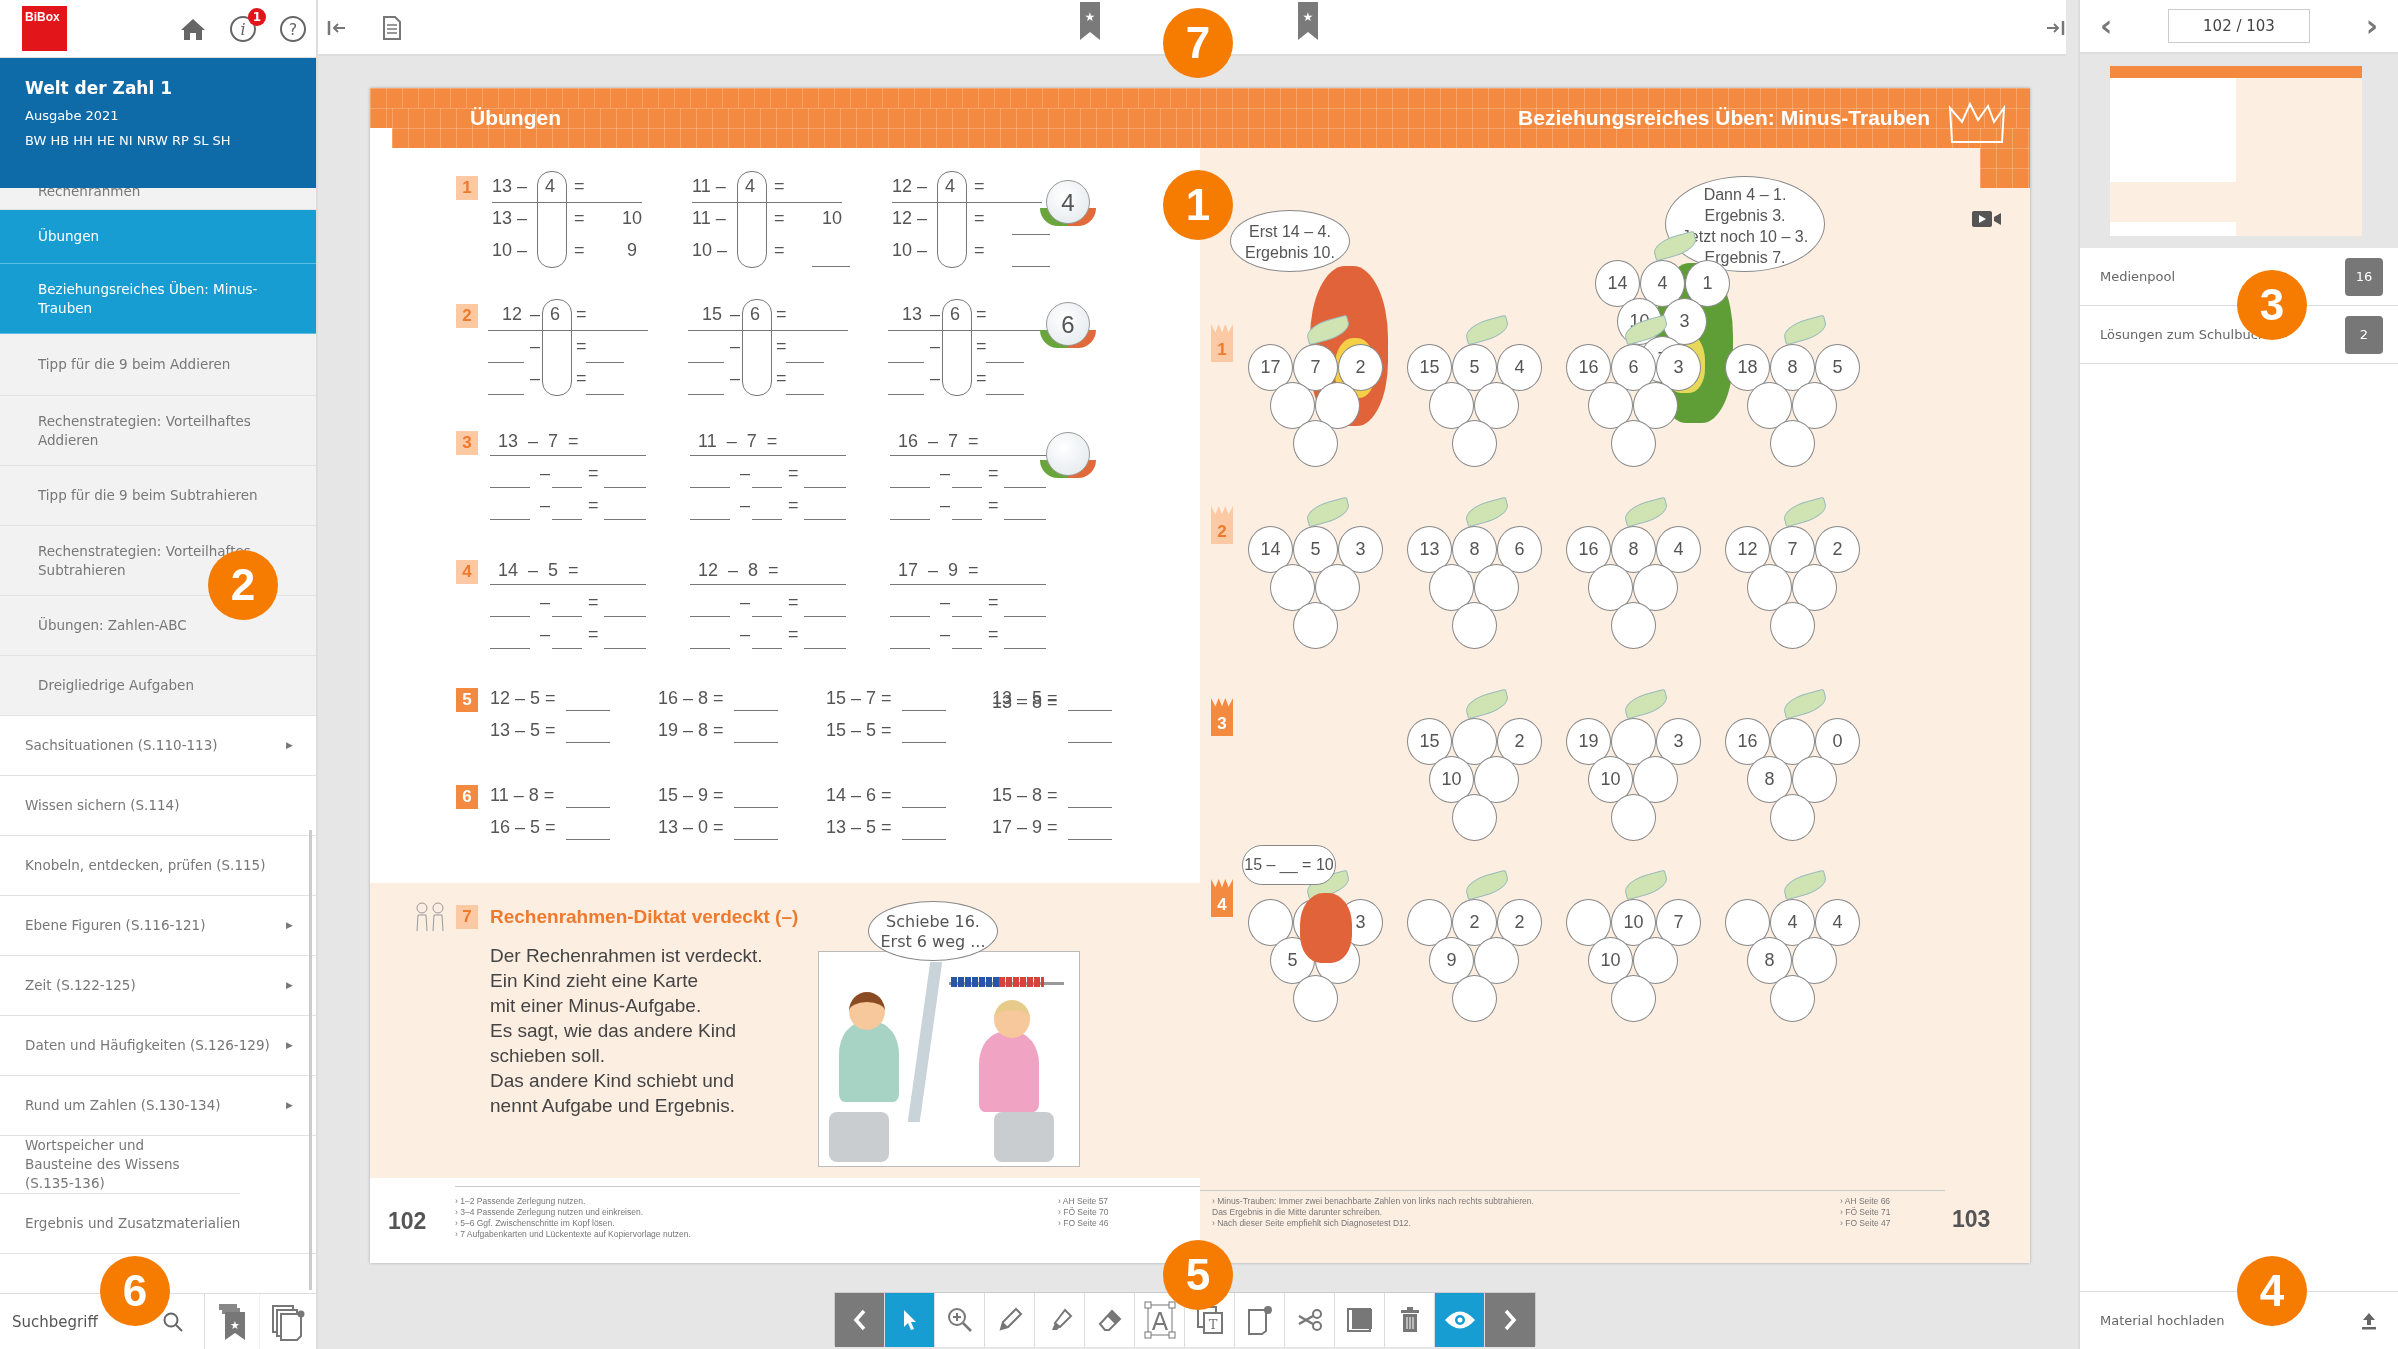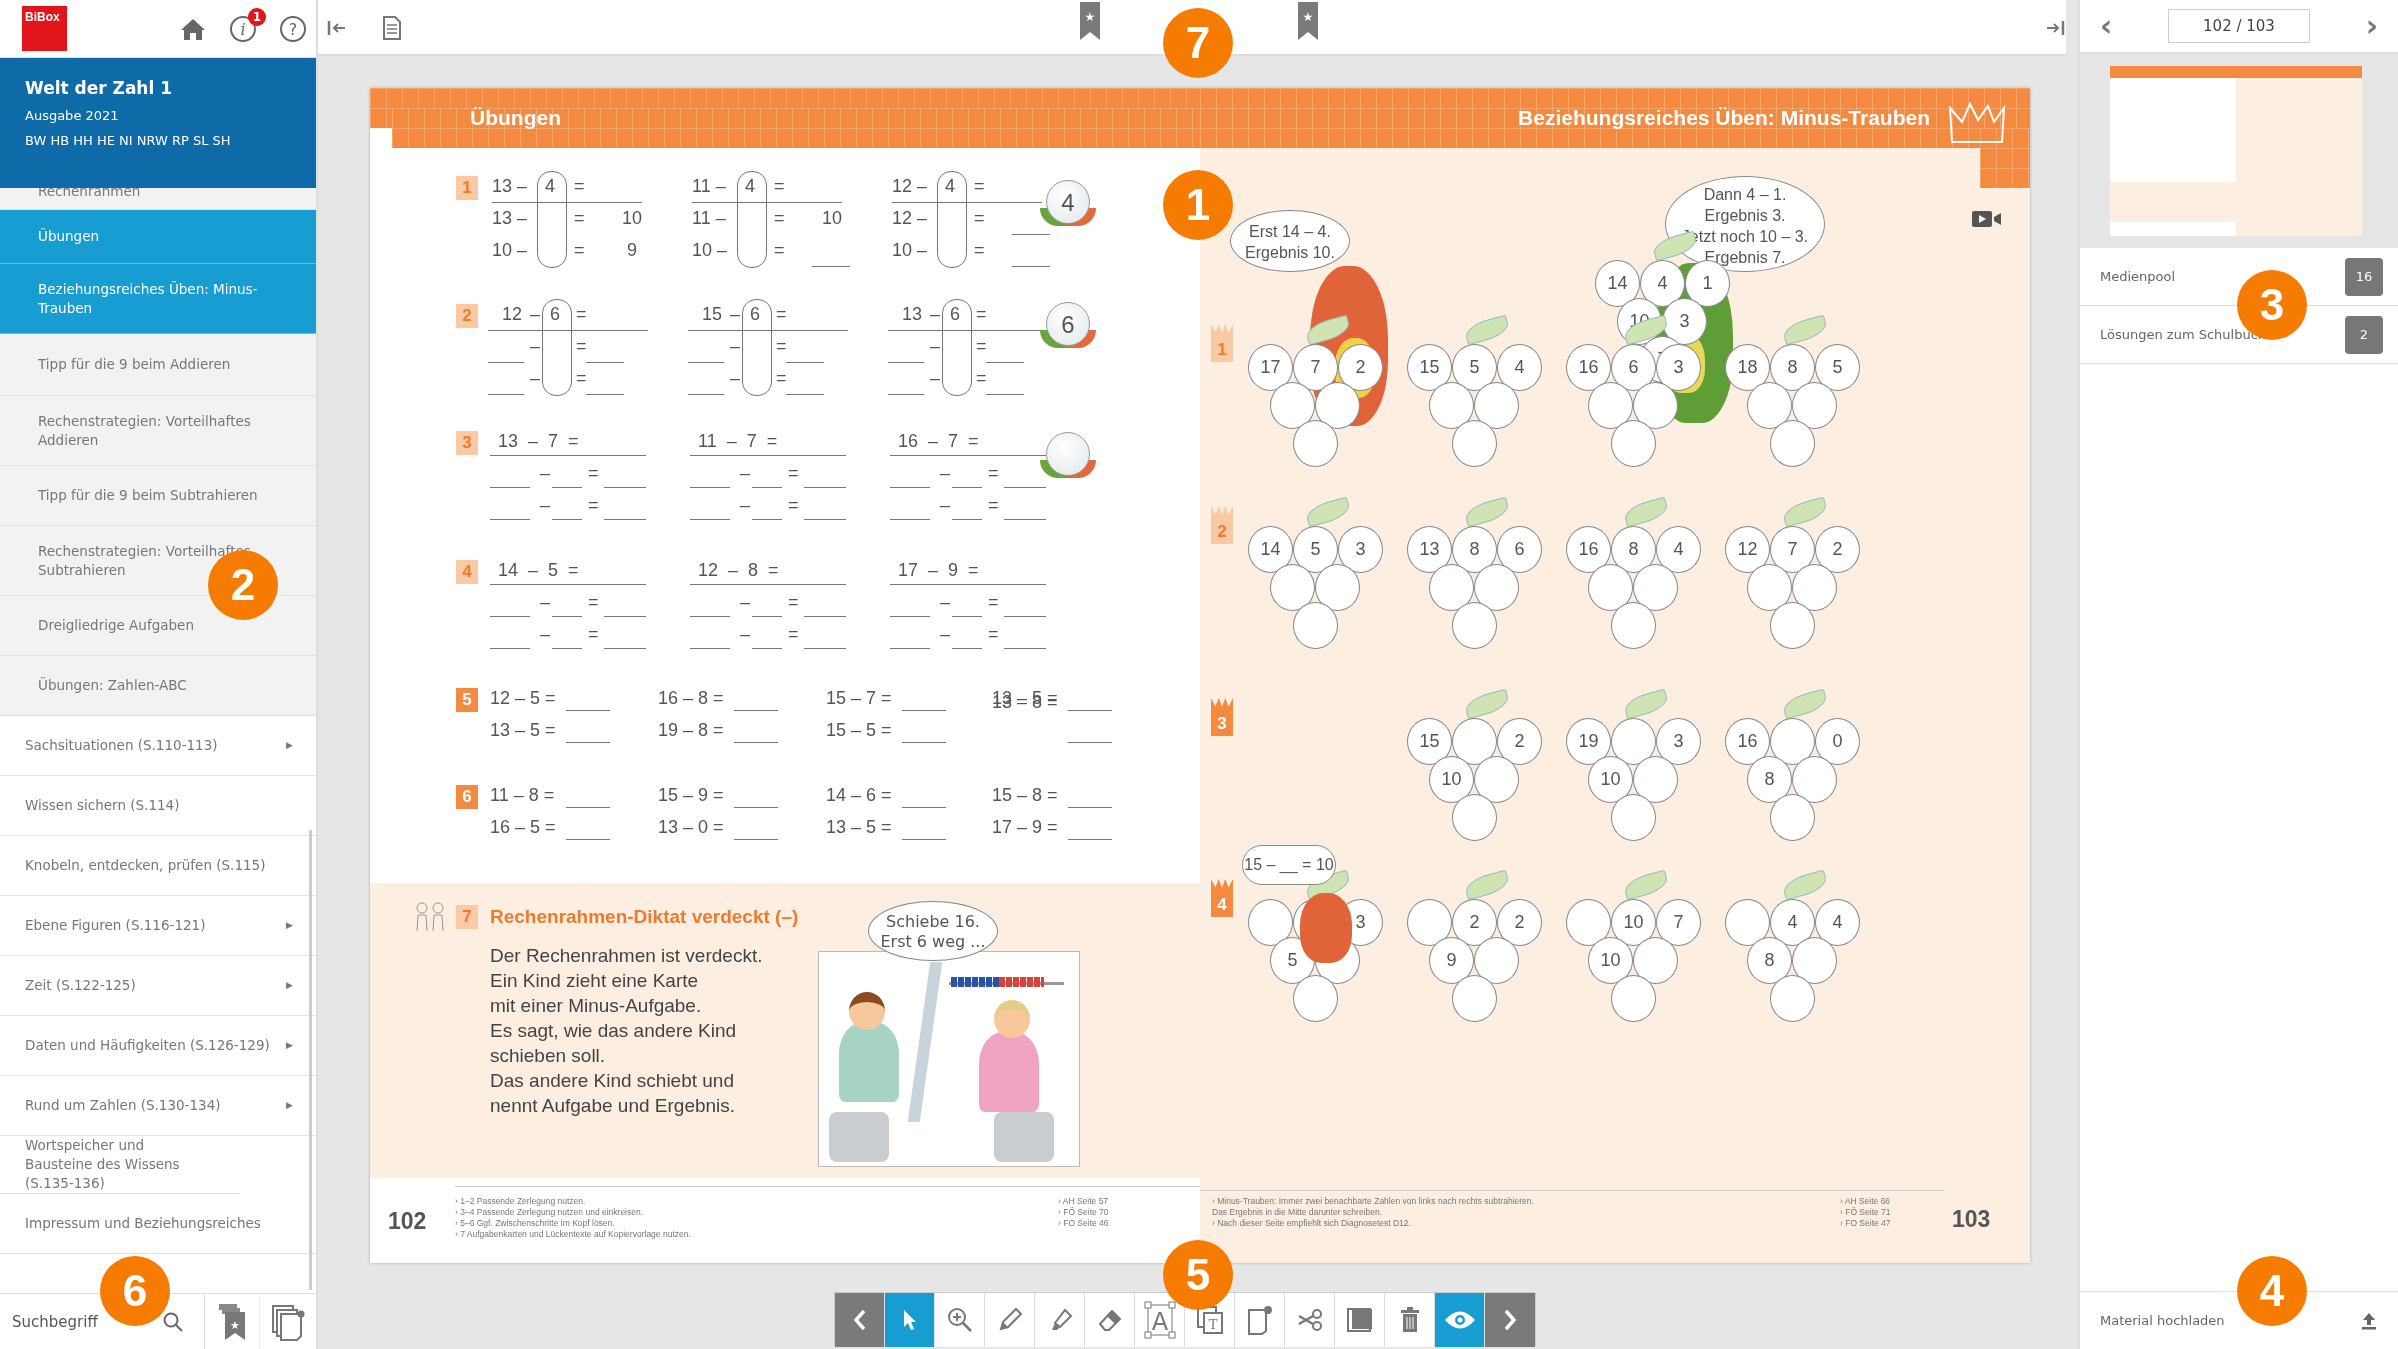--- a/index.html
+++ b/index.html
@@ -127,24 +127,24 @@
       <div class="toc-sub" style="height:70px">
           <span>Rechenstrategien: Vorteilhaftes Addieren</span>
         </div>
       <div class="toc-sub" style="height:60px">
           <span>Tipp für die 9 beim Subtrahieren</span>
         </div>
       <div class="toc-sub" style="height:70px">
           <span>Rechenstrategien: Vorteilhaftes Subtrahieren</span>
         </div>
       <div class="toc-sub" style="height:60px">
+          <span>Übungen: Zahlen-ABC</span>
+        </div>
+      <div class="toc-sub" style="height:60px">
           <span>Dreigliedrige Aufgaben</span>
-        </div>
-      <div class="toc-sub" style="height:60px">
-          <span>Übungen: Zahlen-ABC</span>
         </div>
       <div class="toc-main">
           <span>Sachsituationen (S.110-113)</span>
           <span class="arr">▶</span>
         </div>
       <div class="toc-main">
           <span>Wissen sichern (S.114)</span>
         </div>
       <div class="toc-main">
           <span>Knobeln, entdecken, prüfen (S.115)</span>
@@ -162,21 +162,21 @@
           <span class="arr">▶</span>
         </div>
       <div class="toc-main">
           <span>Rund um Zahlen (S.130-134)</span>
           <span class="arr">▶</span>
         </div>
       <div class="toc-main" style="height:58px;width:240px">
           <span>Wortspeicher und Bausteine des Wissens (S.135-136)</span>
         </div>
       <div class="toc-main">
-          <span>Impressum und Beziehungsreiches</span>
+          <span>Ergebnis und Zusatzmaterialien</span>
         </div>
     </nav>
     <div id="sb-scroll"></div>
     <div id="sb-bottom">
       <div id="search-wrap">
         <input id="search-input" type="text" placeholder="Suchbegriff" style="">
         <svg width="22" height="22" viewBox="0 0 22 22">
             <circle cx="9" cy="9" r="6.5" fill="none" stroke="#666" stroke-width="2"></circle>
             <line x1="14" y1="14" x2="20" y2="20" stroke="#666" stroke-width="2"></line>
           </svg>

